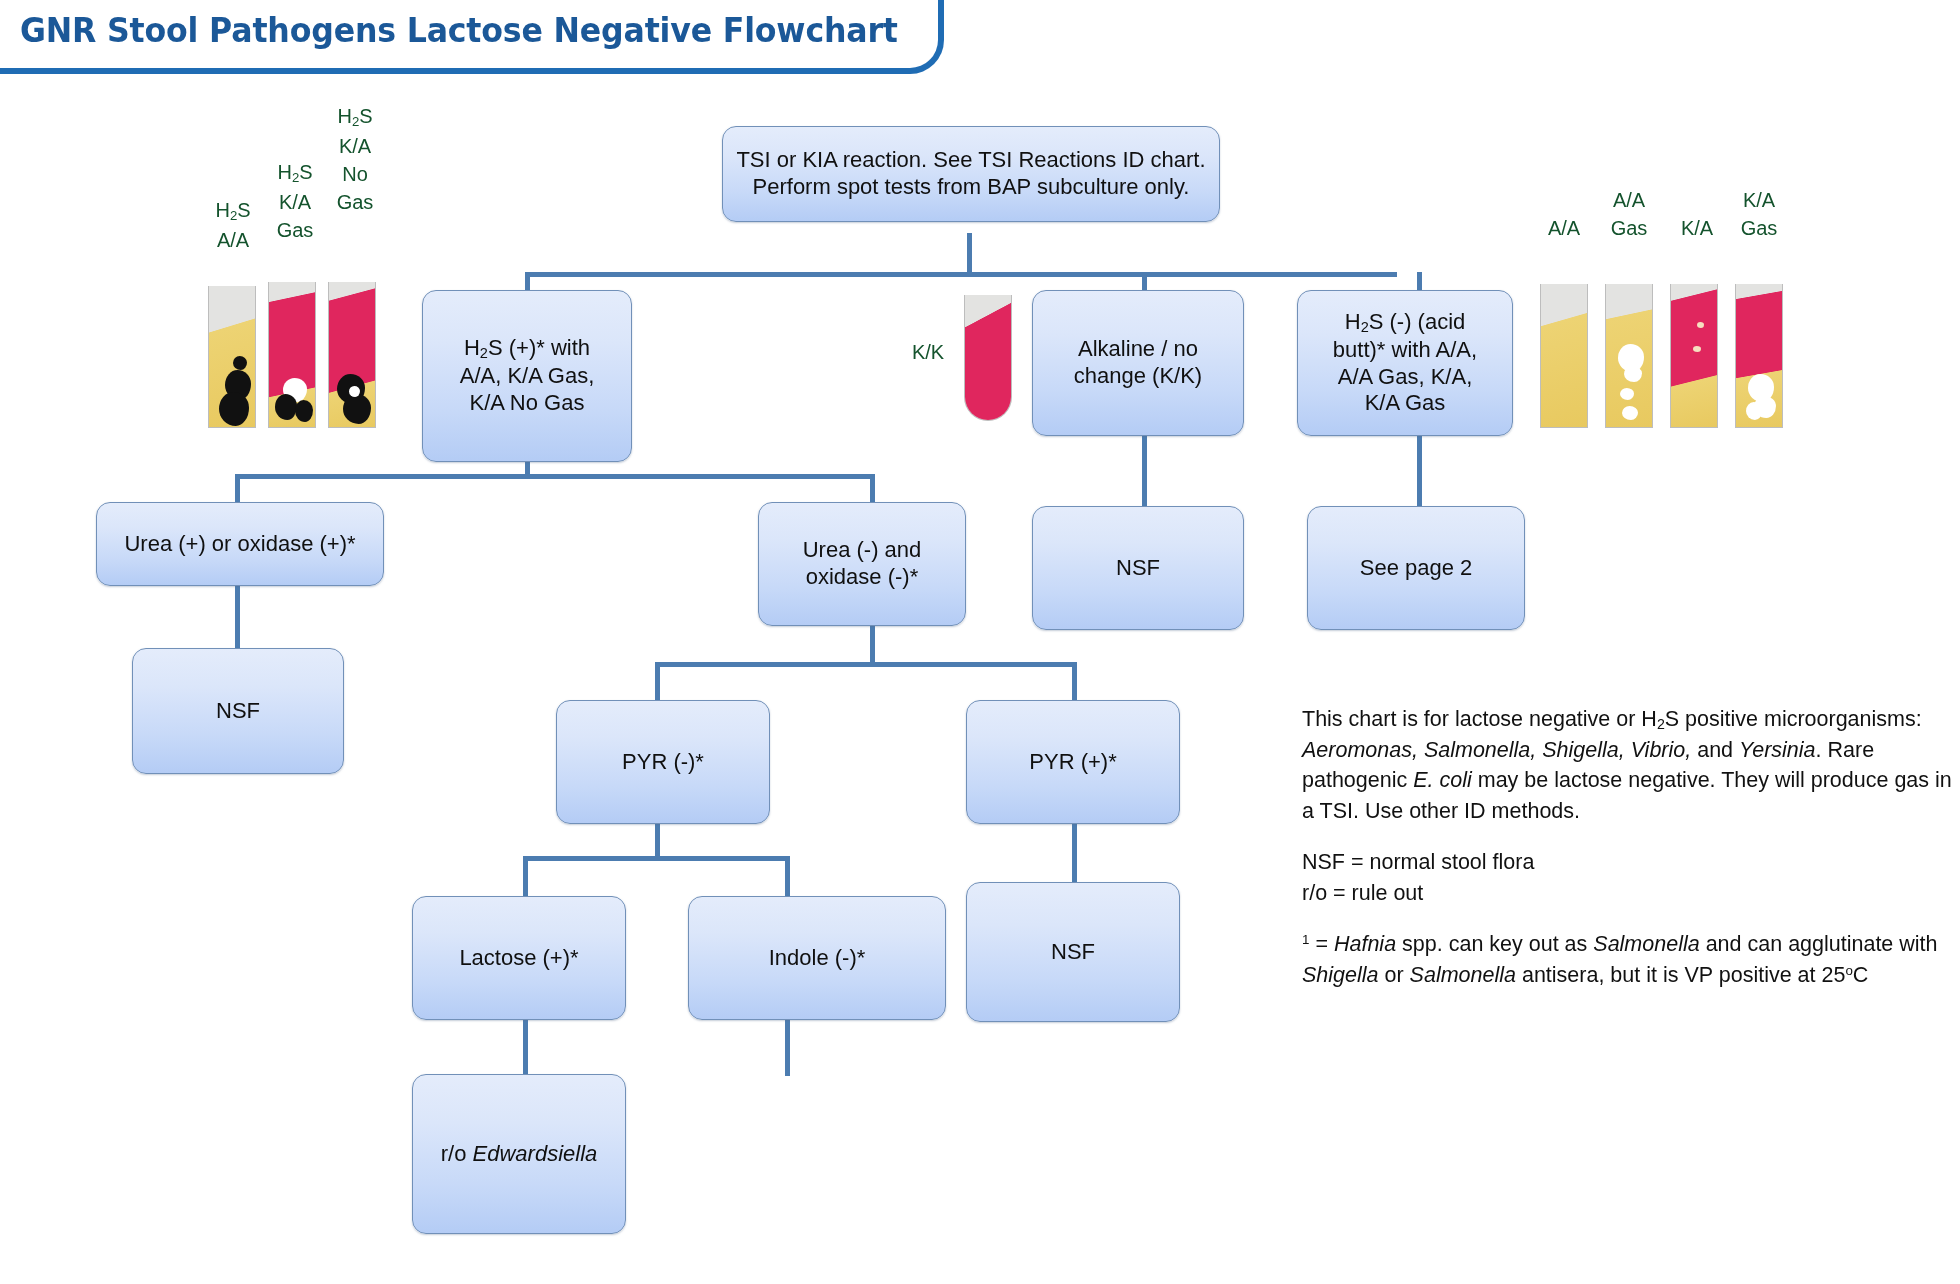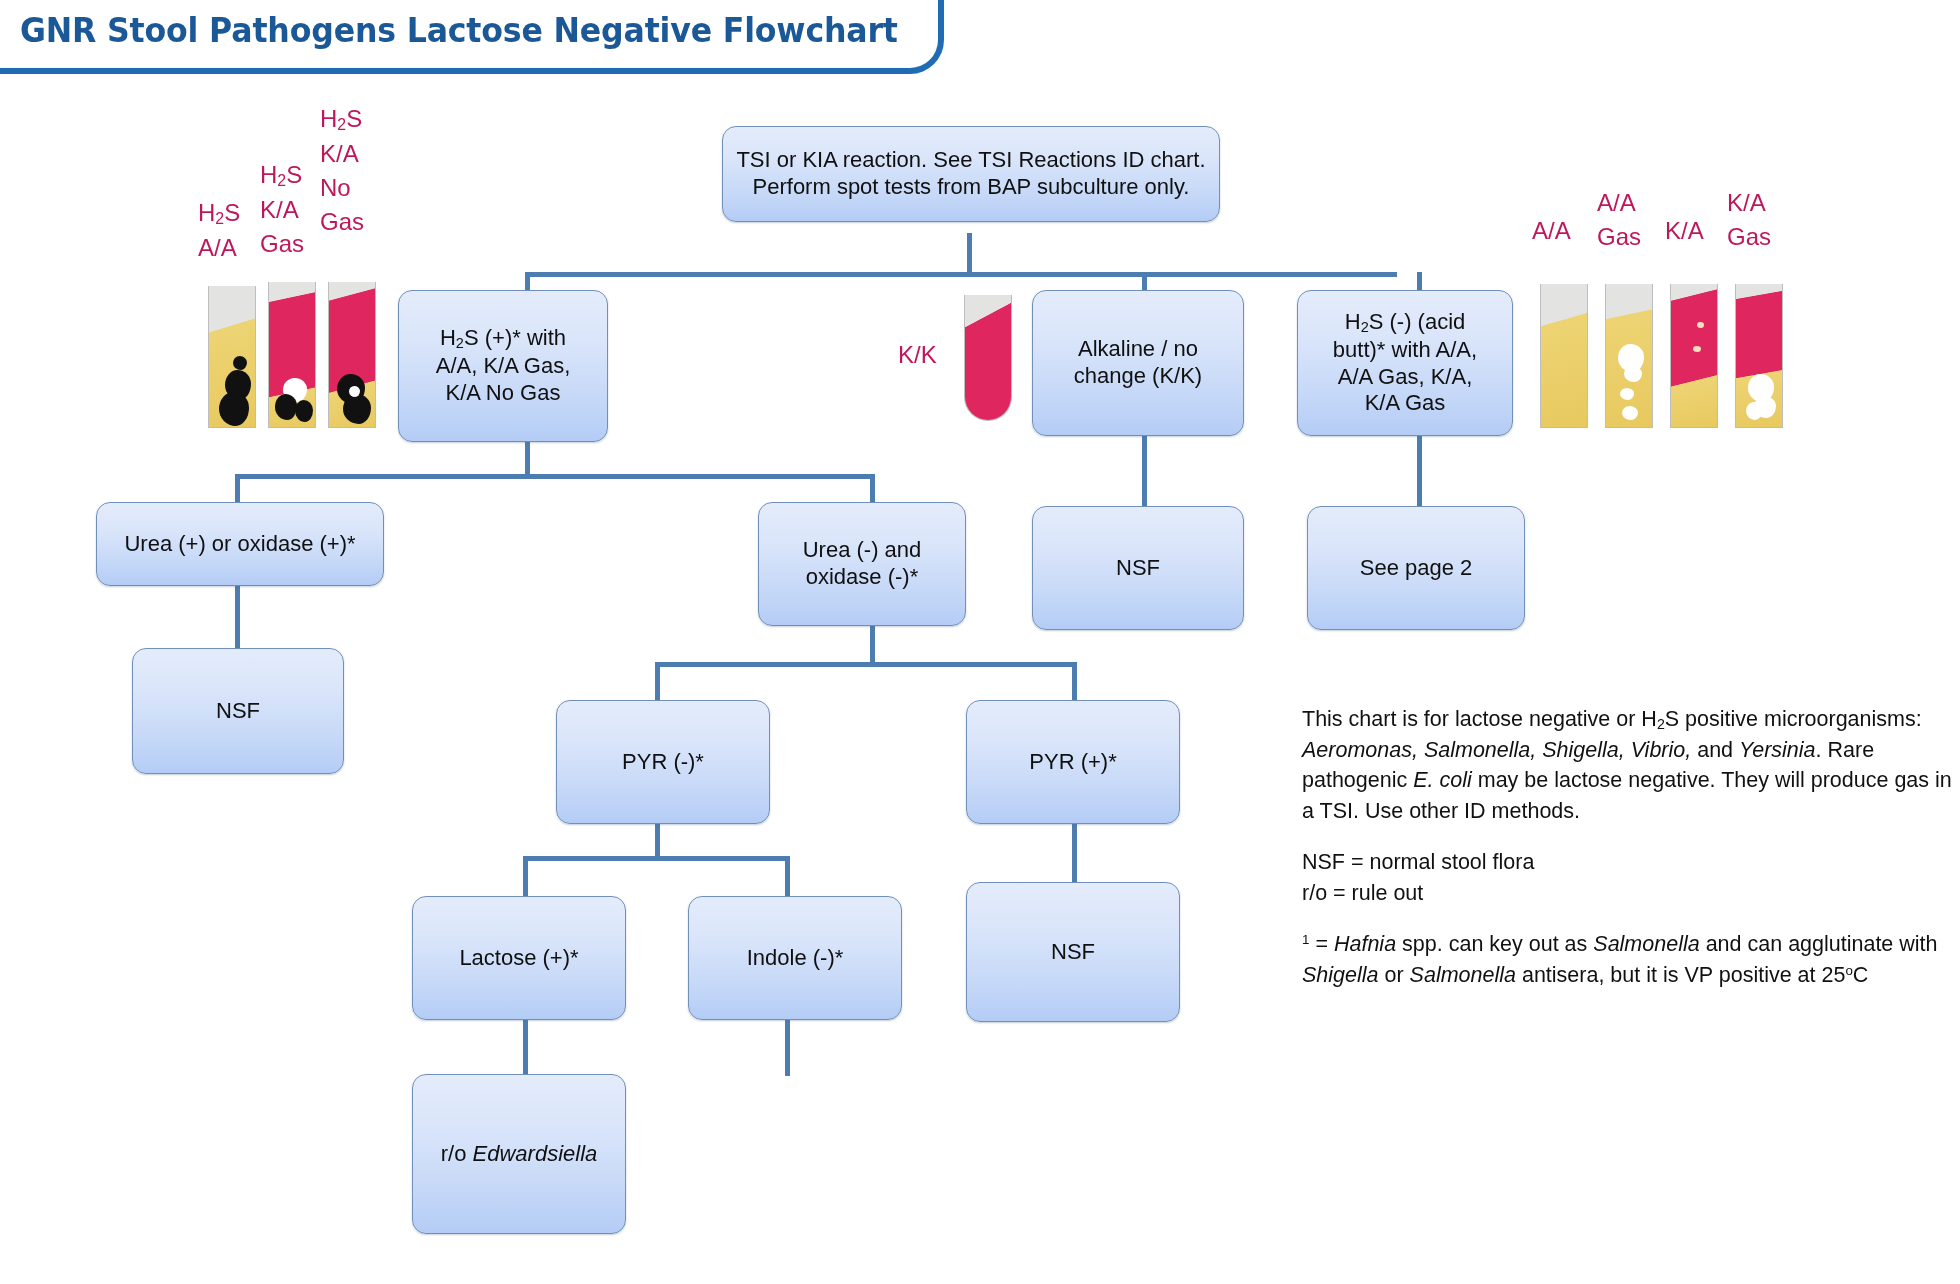--- a/index.html
+++ b/index.html
@@ -78,24 +78,24 @@
     position: absolute;
     background: #4c7cb0;
     z-index: 1;
   }
   .conn.v { width: 5px; }
   .conn.h { height: 5px; }
 
   
   .tube-label {
     position: absolute;
-    font-size: 24px;
+    font-size: 20px;
     line-height: 1.42;
-    color: #be185d;
-    text-align: left;
+    color: #14532d;
+    text-align: center;
     white-space: pre-line;
     z-index: 2;
   }
   .tube-label sub { font-size: 0.66em; vertical-align: -0.22em; }
   .tube {
     position: absolute;
     box-sizing: border-box;
     border: 1.5px solid #bdbdbd;
     border-top: none;
     overflow: hidden;
@@ -168,21 +168,21 @@
 
   <div class="conn v" style="left:1072px; top:820px; height:64px;"></div>
 
   <div class="conn v" style="left:523px; top:1014px; height:62px;"></div>
   <div class="conn v" style="left:785px; top:1014px; height:62px;"></div>
 
   <div class="node" style="left:722px; top:126px; width:498px; height:96px;">
     <span class="label">TSI or KIA reaction. See TSI Reactions ID chart. Perform spot tests from BAP subculture only.</span>
   </div>
 
-  <div class="node" style="left:398px; top:290px; width:210px; height:152px;">
+  <div class="node" style="left:422px; top:290px; width:210px; height:172px;">
     <span class="label">H<sub>2</sub>S (+)* with
 A/A, K/A Gas,
 K/A No Gas</span>
   </div>
 
   <div class="node" style="left:1032px; top:290px; width:212px; height:146px;">
     <span class="label">Alkaline / no
 change  (K/K)</span>
   </div>
 
@@ -223,21 +223,21 @@
   </div>
 
   <div class="node" style="left:966px; top:882px; width:214px; height:140px;">
     <span class="label">NSF</span>
   </div>
 
   <div class="node" style="left:412px; top:896px; width:214px; height:124px;">
     <span class="label">Lactose (+)*</span>
   </div>
 
-  <div class="node" style="left:688px; top:896px; width:214px; height:124px;">
+  <div class="node" style="left:688px; top:896px; width:258px; height:124px;">
     <span class="label">Indole (-)*</span>
   </div>
 
   <div class="node" style="left:412px; top:1074px; width:214px; height:160px;">
     <span class="label">r/o <i>Edwardsiella</i></span>
   </div>
 
 
   <div class="tube-label" style="left:198px; top:196px; width:70px;">H<sub>2</sub>S
 A/A</div>

